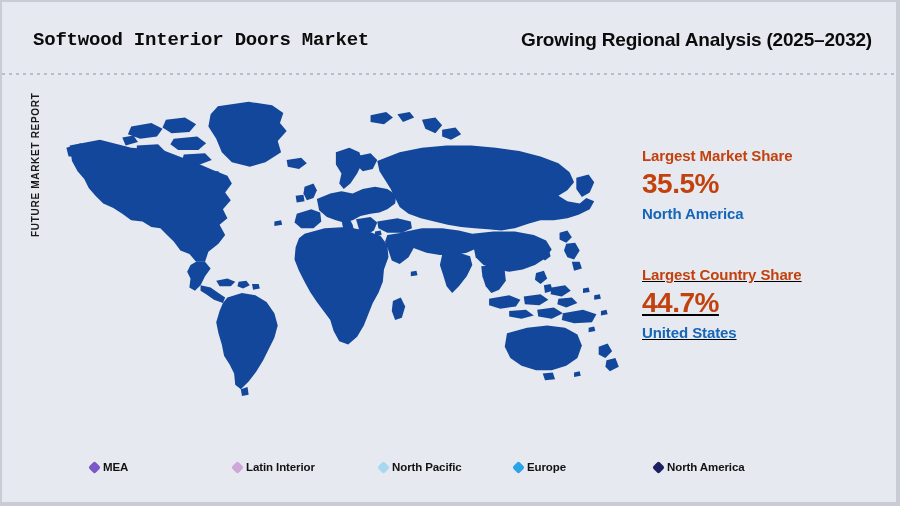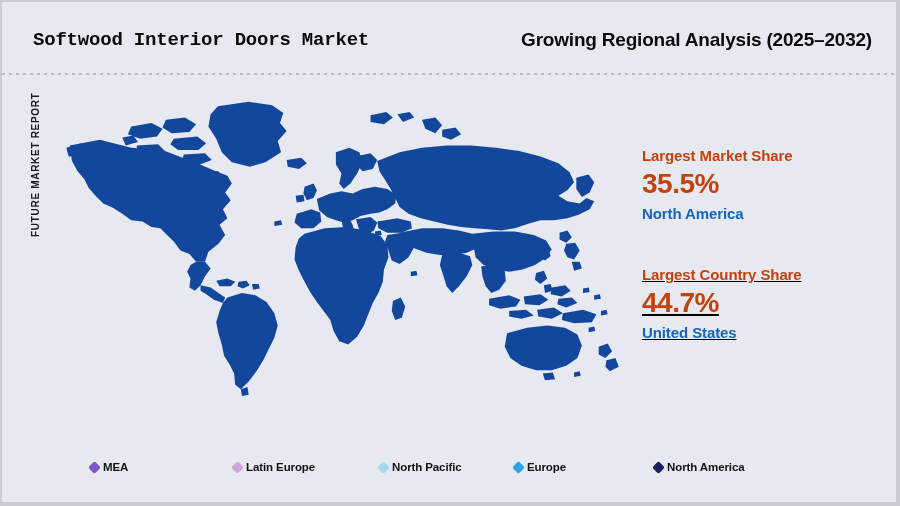--- a/index.html
+++ b/index.html
@@ -262,21 +262,21 @@
     <div class="stat-region">United States</div>
   </div>
 
   <div id="legend">
     <div class="legend-item" style="left:88px;">
       <span class="legend-dot" style="background: rgb(123, 87, 200);"></span>
       <span class="legend-label">MEA</span>
     </div>
     <div class="legend-item" style="left:231px;">
       <span class="legend-dot" style="background: rgb(207, 166, 216);"></span>
-      <span class="legend-label">Latin Europe</span>
+      <span class="legend-label">Latin Interior</span>
     </div>
     <div class="legend-item" style="left:377px;">
       <span class="legend-dot" style="background: rgb(168, 216, 239);"></span>
       <span class="legend-label">North Pacific</span>
     </div>
     <div class="legend-item" style="left:512px;align-items:center;">
       <span class="legend-dot" style="background: rgb(42, 163, 232);"></span>
       <span class="legend-label">Europe</span>
     </div>
     <div class="legend-item" style="left:652px;">

